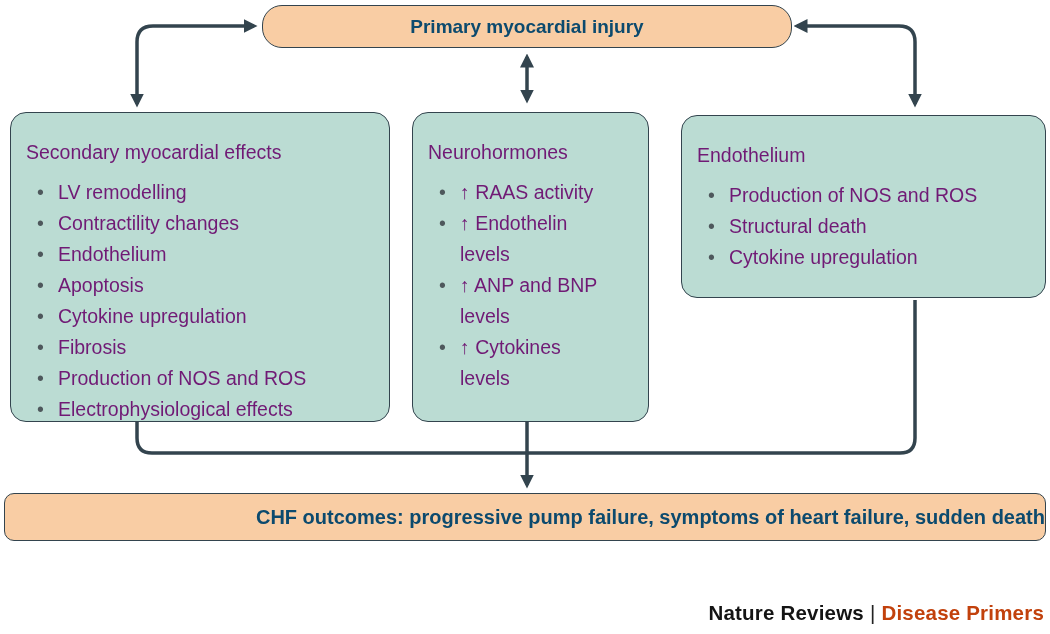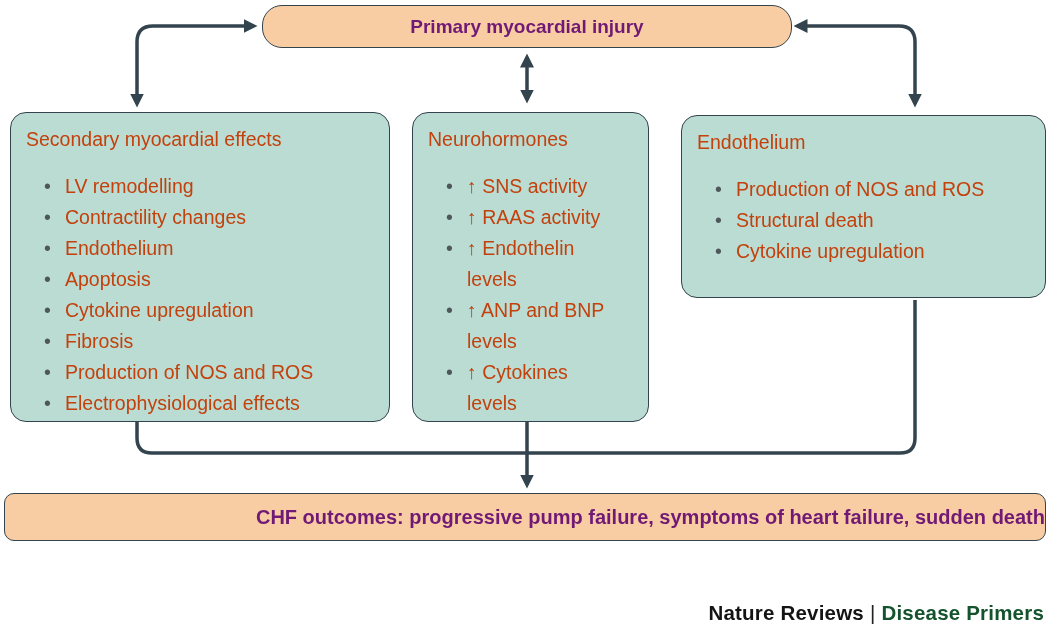--- a/index.html
+++ b/index.html
@@ -24,50 +24,50 @@
     z-index: 2;
   }
   .pill {
     background: #F9CDA4;
     border: 1.6px solid #33444E;
     border-radius: 18px;
     display: flex;
     align-items: center;
     justify-content: center;
     font-weight: bold;
-    color: #701a75;
+    color: #0c4a6e;
   }
   .box-primary {
     left: 262px; top: 5px;
     width: 530px; height: 43px;
     font-size: 19px;
     border-radius: 20px;
   }
   .box-outcome {
     left: 4px; top: 493px;
     width: 1042px; height: 48px;
     font-size: 20px;
     border-radius: 10px;
     justify-content: flex-end;
   }
   .teal {
     background: #BBDCD3;
     border: 1.6px solid #33444E;
     border-radius: 16px;
-    padding: 11px 14px 10px 15px;
+    padding: 24px 14px 10px 15px;
     font-size: 19.5px;
     line-height: 31px;
-    color: #c2410c;
+    color: #701a75;
   }
   .box-secondary { left: 10px;  top: 112px; width: 380px; height: 310px; }
   .box-neuro     { left: 412px; top: 112px; width: 237px; height: 310px; }
   .box-endo      { left: 681px; top: 115px; width: 365px; height: 183px; }
   .box-title { font-weight: normal; }
   ul.bullets {
-    margin: 16px; padding: 0;
+    margin: 9px; padding: 0;
     list-style: none;
   }
   ul.bullets li {
     position: relative;
     padding-left: 23px;
     white-space: pre-line;
   }
   ul.bullets li::before {
     content: "\2022";
     position: absolute;
@@ -78,21 +78,21 @@
     position: absolute;
     right: 6px;
     top: 601px;
     z-index: 2;
     font-size: 20.5px;
     font-weight: bold;
     color: #141414;
     letter-spacing: 0.2px;
   }
   .credit .sep { font-weight: normal; color: #222; padding: 0 6px; }
-  .credit .section { color: #14532d; }
+  .credit .section { color: #c2410c; }
 </style>
 </head>
 <body>
 
 <div class="canvas">
 
   <svg class="connector-layer" width="1050" height="634" viewBox="0 0 1050 634" xmlns="http://www.w3.org/2000/svg">
     <defs>
       <marker id="ah" viewBox="0 0 10 10" refX="7.5" refY="5" markerWidth="4" markerHeight="4" orient="auto-start-reverse">
         <path d="M0,0 L10,5 L0,10 z" fill="#33444E"></path>
@@ -124,21 +124,20 @@
       <li>Cytokine upregulation</li>
       <li>Fibrosis</li>
       <li>Production of NOS and ROS</li>
       <li>Electrophysiological effects</li>
     </ul>
   </div>
 
   <div class="node teal box-neuro">
     <div class="box-title">Neurohormones</div>
     <ul class="bullets">
-      <li>↑ SNS activity</li>
       <li>↑ RAAS activity</li>
       <li>↑ Endothelin
 levels</li>
       <li>↑ ANP and BNP
 levels</li>
       <li>↑ Cytokines
 levels</li>
     </ul>
   </div>
 

